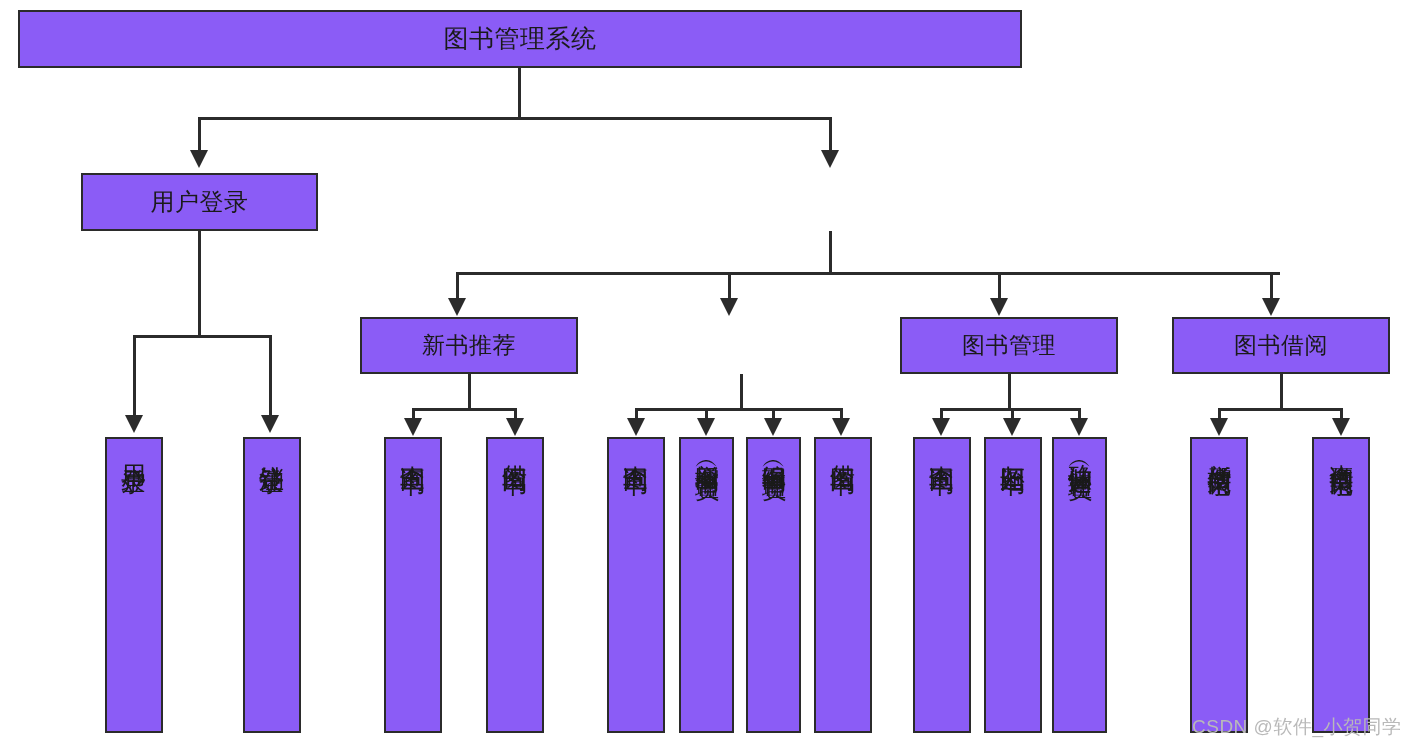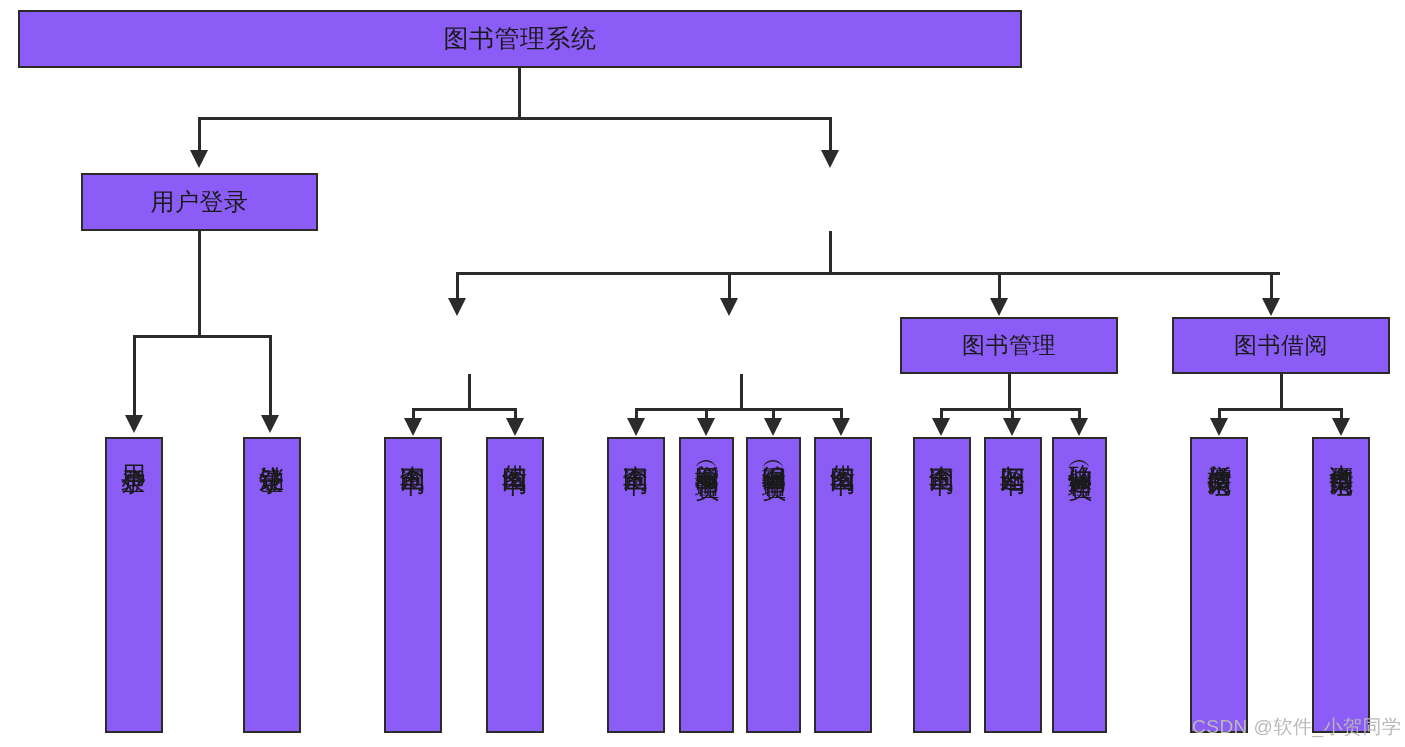--- a/index.html
+++ b/index.html
@@ -109,20 +109,23 @@
 
   <div class="line vline" style="left:456px; top:272px; width:3px; height:28px;"></div>
   <div class="arrow" style="left:448px; top:298px;"></div>
   <div class="line vline" style="left:728px; top:272px; width:3px; height:28px;"></div>
   <div class="arrow" style="left:720px; top:298px;"></div>
   <div class="line vline" style="left:998px; top:272px; width:3px; height:28px;"></div>
   <div class="arrow" style="left:990px; top:298px;"></div>
   <div class="line vline" style="left:1270px; top:272px; width:3px; height:28px;"></div>
   <div class="arrow" style="left:1262px; top:298px;"></div>
 
+  <div class="node lvl3" style="left:360px; top:317px; width:218px; height:57px;">
+    <span class="label">新书推荐</span>
+  </div>
   <div class="node lvl3" style="left:900px; top:317px; width:218px; height:57px;">
     <span class="label">图书管理</span>
   </div>
   <div class="node lvl3" style="left:1172px; top:317px; width:218px; height:57px;">
     <span class="label">图书借阅</span>
   </div>
 
   <div class="line vline" style="left:468px; top:374px; width:3px; height:34px;"></div>
   <div class="line hline" style="left:412px; top:408px; width:104px; height:3px;"></div>
   <div class="line vline" style="left:412px; top:408px; width:3px; height:12px;"></div>

